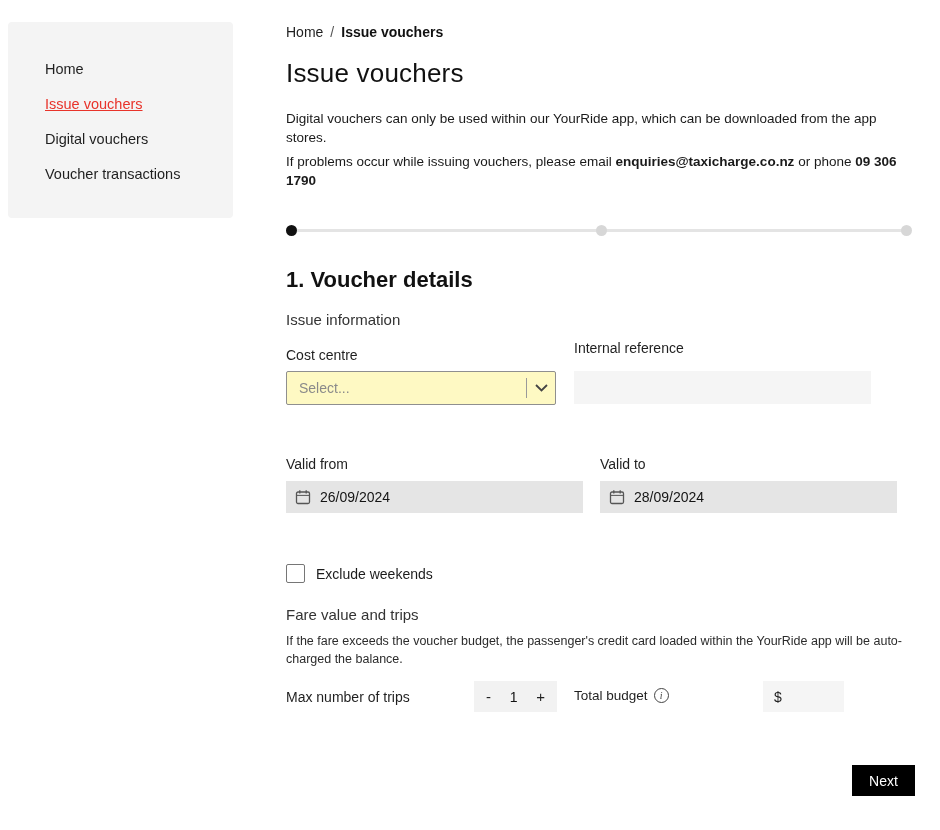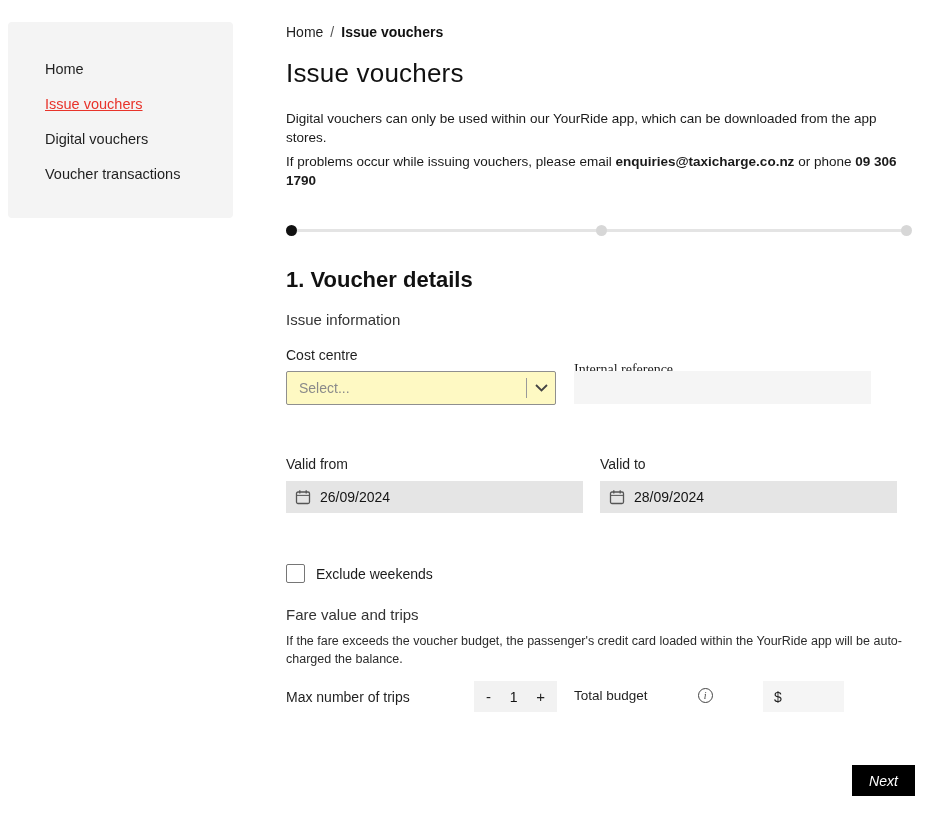--- a/index.html
+++ b/index.html
@@ -64,56 +64,56 @@
   .input-internal-ref { left:288px; top:371px; width:297px; }
 
   .date-field { position:absolute; top:481px; width:297px; height:32px; background:#e5e5e5;
     display:flex; align-items:center; padding-left:9px; cursor:pointer; }
   .date-from { left:0; }
   .date-to { left:314px; }
   .date-field .cal { margin-right:9px; display:flex; }
   .date-field .val { font-size:14px; color:#141414; }
 
   .lab-cost { left:0; top:347px; }
-  .lab-intref { left:288px; top:362px;font-family:Liberation Serif, serif; }
+  .lab-intref { left:288px; top:340px; }
   .lab-from { left:0; top:456px; }
   .lab-to { left:314px; top:456px; }
   .lab-maxtrips { left:0; top:689px; }
 
   .check-row { position:absolute; left:0; top:564px; display:flex; align-items:center; }
   .checkbox { width:19px; height:19px; border:1px solid #767676; border-radius:2px;
     background:#fff; cursor:pointer; }
   .check-row .cb-label { margin-left:11px; font-size:14px; color:#1c1c1c; }
 
   .fare-note { position:absolute; left:0; top:633px; width:626px; font-size:12.5px;
     line-height:1.4; color:#2b2b2b; }
 
   .trips-stepper { position:absolute; left:188px; top:681px; width:83px; height:31px;
     background:#f2f2f2; display:flex; align-items:center; justify-content:space-between;
     padding:0 12px; }
   .trips-stepper .step-btn { font-size:15px; color:#222; cursor:pointer; background:none;
     border:none; font-family:"Liberation Sans", sans-serif; }
   .trips-stepper .tvalue { font-size:14px; color:#111; }
 
   .total-budget-label { position:absolute; left:288px; top:688px; font-size:13.5px;
-    color:#1f1f1f; display:flex; align-items:center;gap:44px; }
+    color:#1f1f1f; display:flex; align-items:center; }
   .info-icon { display:inline-flex; width:15px; height:15px; border:1px solid #444;
     border-radius:50%; align-items:center; justify-content:center; font-size:10px;
     color:#444; margin-left:6px; cursor:pointer;
     font-family:"Liberation Serif", serif; font-style:italic; }
 
   .budget-field { position:absolute; left:477px; top:681px; width:81px; height:31px;
     background:#f5f5f5; display:flex; align-items:center; padding-left:11px; }
   .budget-field .cur { font-size:14px; color:#222; margin-right:6px; }
   .budget-field input { background:transparent; border:none; width:50px; font-size:14px;
     font-family:"Liberation Sans", sans-serif; }
 
   .next-btn { position:absolute; left:566px; top:765px; width:63px; height:31px;
     background:#000; color:#fff; border:none; font-size:14px; cursor:pointer;
-    font-family:"Liberation Sans", sans-serif;font-style:italic; }
+    font-family:"Liberation Sans", sans-serif; }
 </style>
 </head>
 <body>
 
 <div class="stage">
 
   <aside class="sidebar">
     <nav class="nav">
       <a class="nav-item">Home</a>
       <a class="nav-item active">Issue vouchers</a>

